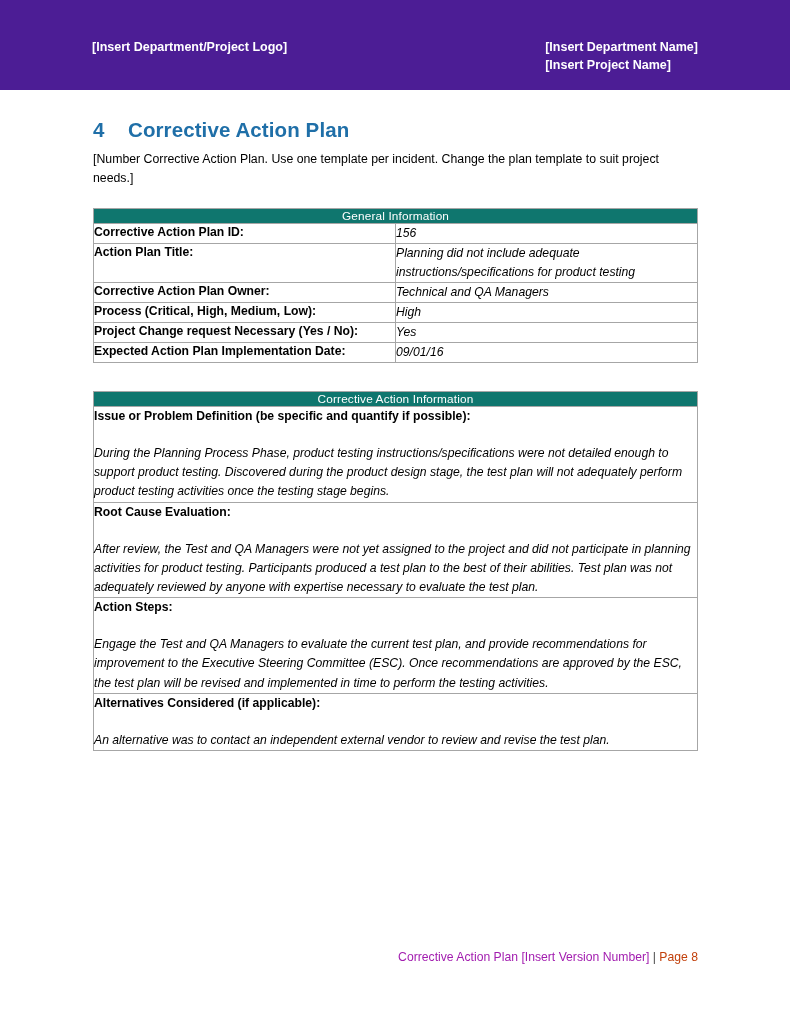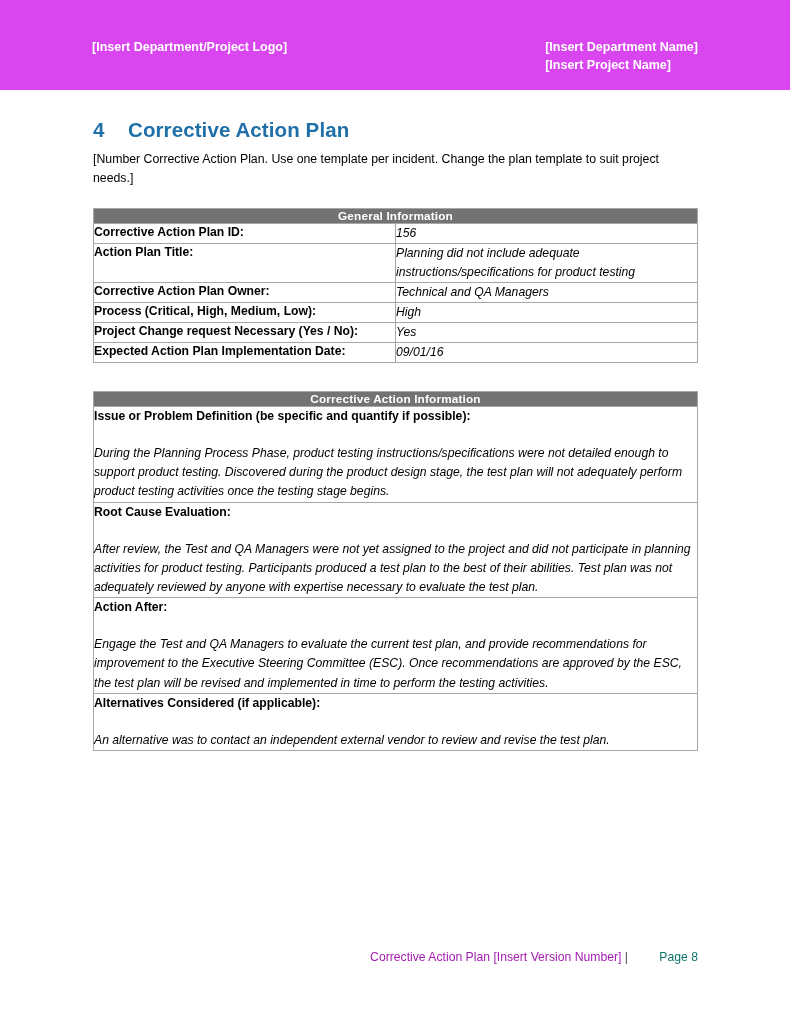--- a/index.html
+++ b/index.html
@@ -16,21 +16,21 @@
     overflow: hidden;
   }
 
   
   .page-header {
     position: absolute;
     top: 0;
     left: 0;
     width: 790px;
     height: 90px;
-    background: #d946ef;
+    background: #4c1d95;
     box-sizing: border-box;
   }
   .page-header-inner {
     position: absolute;
     left: 92px;
     right: 92px;
     top: 38px;
     display: flex;
     justify-content: space-between;
     align-items: flex-start;
@@ -95,24 +95,24 @@
     width: 604px;
     table-layout: fixed;
     margin-top: 20px;
   }
   table.doc-table td, table.doc-table th {
     border: 1px solid #a6a6a6;
     vertical-align: top;
     padding: 0;
   }
   .tbl-header-cell {
-    background: #737373;
+    background: #0f766e;
     color: #ffffff;
     font-size: 11.8px;
-    font-weight: bold;
+    font-weight: normal;
     text-align: center;
     padding: 5px 4px 6px 4px;
     border: 1px solid #1F4E79;
     letter-spacing: 0.15px;
   }
   .label-cell {
     font-size: 12.2px;
     font-weight: bold;
     padding: 8px 6px 8px 8px;
     line-height: 17px;
@@ -156,23 +156,22 @@
   }
   .footer-strong {
     font-weight: normal;
     color: #a21caf;
   }
   .footer-sep {
     color: #4a4a4a;
     font-weight: normal;
   }
   .footer-page {
-    color: #0f766e;
-    font-weight: normal;
-    margin-left: 28px;
+    color: #c2410c;
+    font-weight: normal;
   }
 </style>
 </head>
 <body>
 
 <div class="page-header">
   <div class="page-header-inner">
     <div class="header-left">[Insert Department/Project Logo]</div>
     <div class="header-right">
       <div>[Insert Department Name]</div>
@@ -244,21 +243,21 @@
           </td>
         </tr>
         <tr>
           <td class="block-cell">
             <div class="block-title">Root Cause Evaluation:</div>
             <div class="block-text">After review, the Test and QA Managers were not yet assigned to the project and did not participate in planning activities for product testing. Participants produced a test plan to the best of their abilities. Test plan was not adequately reviewed by anyone with expertise necessary to evaluate the test plan.</div>
           </td>
         </tr>
         <tr>
           <td class="block-cell">
-            <div class="block-title">Action After:</div>
+            <div class="block-title">Action Steps:</div>
             <div class="block-text">Engage the Test and QA Managers to evaluate the current test plan, and provide recommendations for improvement to the Executive Steering Committee (ESC). Once recommendations are approved by the ESC, the test plan will be revised and implemented in time to perform the testing activities.</div>
           </td>
         </tr>
         <tr>
           <td class="block-cell">
             <div class="block-title">Alternatives Considered (if applicable):</div>
             <div class="block-text">An alternative was to contact an independent external vendor to review and revise the test plan.</div>
           </td>
         </tr>
       </tbody>

